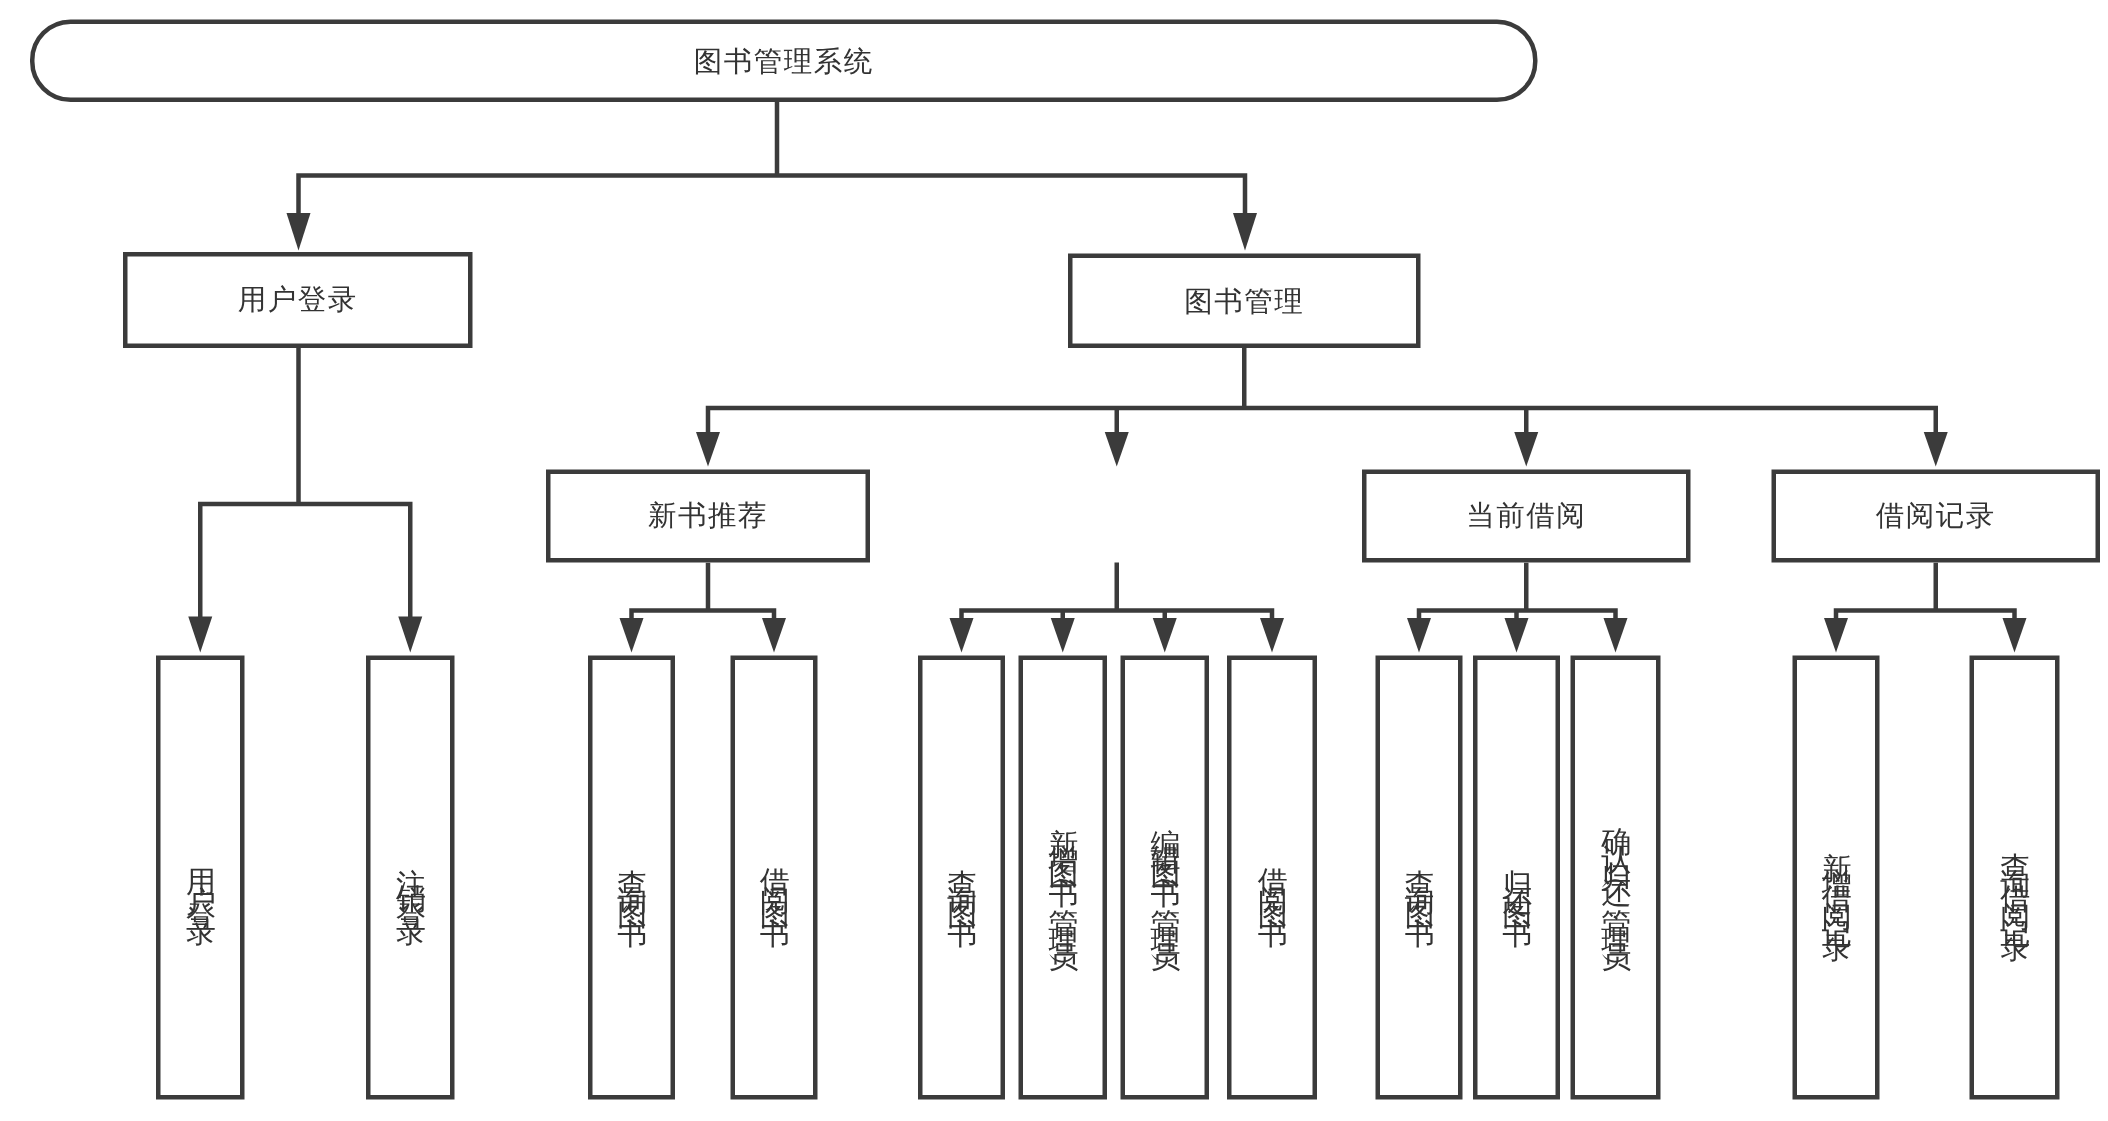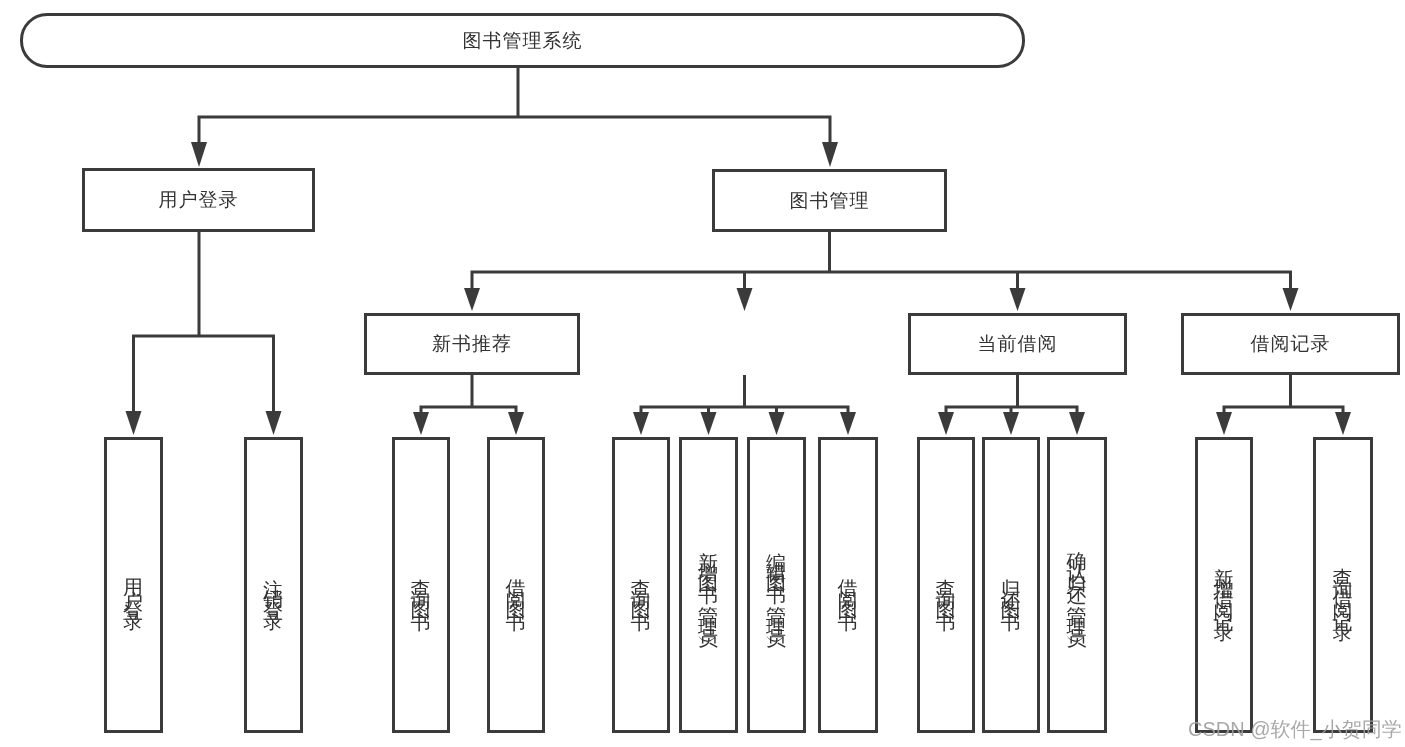--- a/index.html
+++ b/index.html
@@ -162,15 +162,14 @@
     <span>确认归还（管理员）</span>
   </div>
 
   <div class="node leaf" style="left:1195px; top:437px; width:58px; height:296px;">
     <span>新增借阅记录</span>
   </div>
   <div class="node leaf" style="left:1313px; top:437px; width:60px; height:296px;">
     <span>查询借阅记录</span>
   </div>
 
-  <div id="watermark">CSDN @软件_小贺同学</div>
 
 </div>
 
 </body></html>

